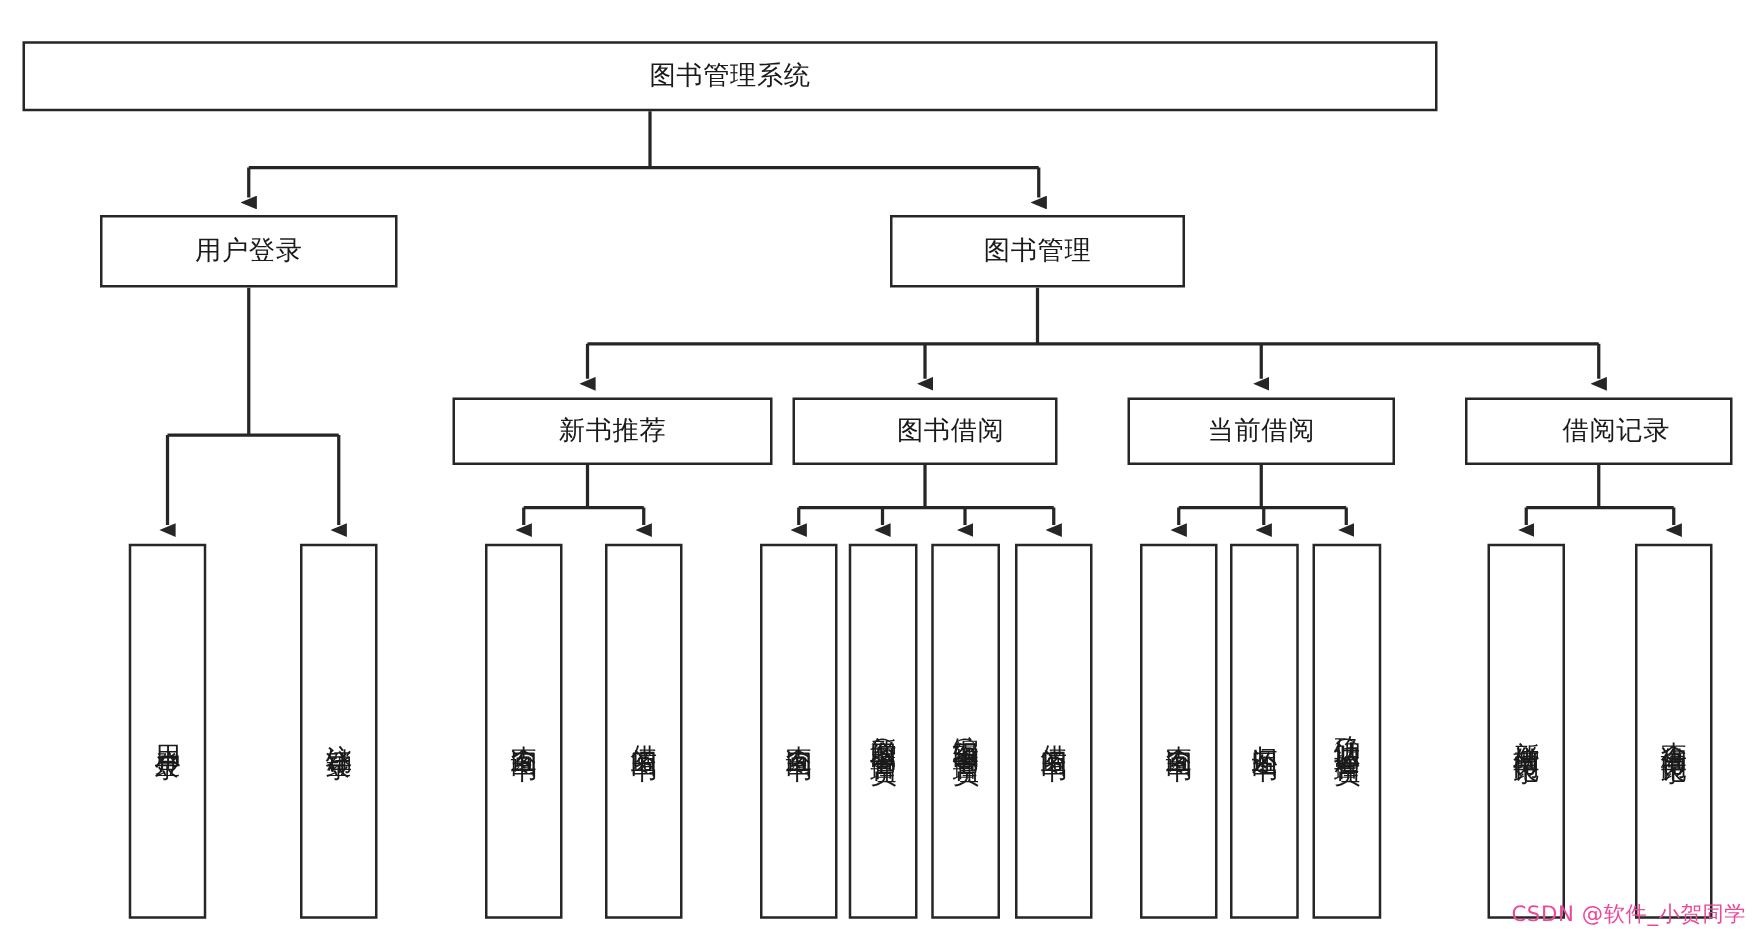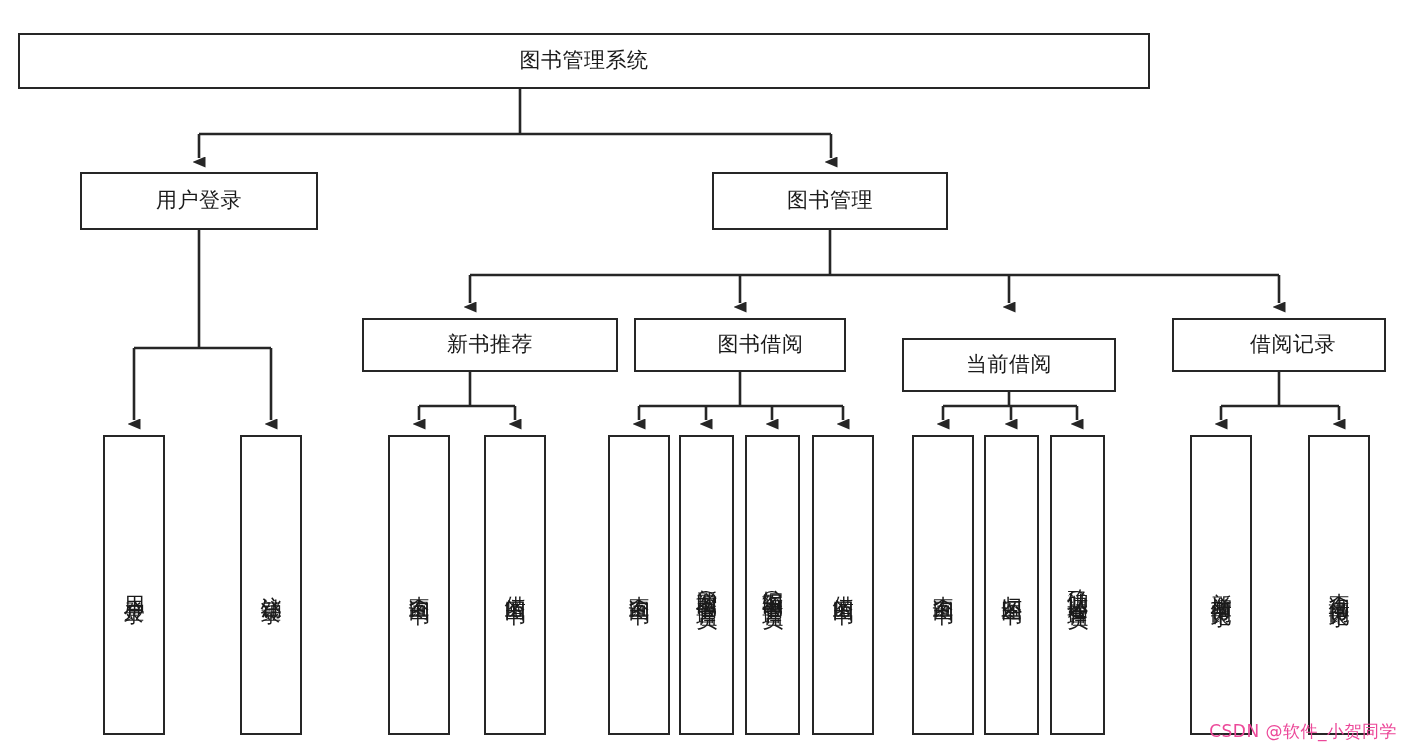--- a/index.html
+++ b/index.html
@@ -142,21 +142,21 @@
         <span class="node-label">图书管理</span>
       </div>
     </div>
   <div id="level3-container">
       <div class="node-box horizontal" style="left: 362px; top: 318px; width: 256px; height: 54px;">
         <span class="node-label">新书推荐</span>
       </div>
       <div class="node-box horizontal" style="left: 634px; top: 318px; width: 212px; height: 54px; padding-left: 41px;">
         <span class="node-label">图书借阅</span>
       </div>
-      <div class="node-box horizontal" style="left: 902px; top: 318px; width: 214px; height: 54px; margin-top: 20px;">
+      <div class="node-box horizontal" style="left: 902px; top: 318px; width: 214px; height: 54px;">
         <span class="node-label">当前借阅</span>
       </div>
       <div class="node-box horizontal" style="left: 1172px; top: 318px; width: 214px; height: 54px; padding-left: 28px;">
         <span class="node-label">借阅记录</span>
       </div>
     </div>
   <div id="leaves-container">
       <div class="node-box vertical" style="left: 103px; top: 435px; width: 62px; height: 300px;">
         <span class="node-label">用户登录</span>
       </div>

